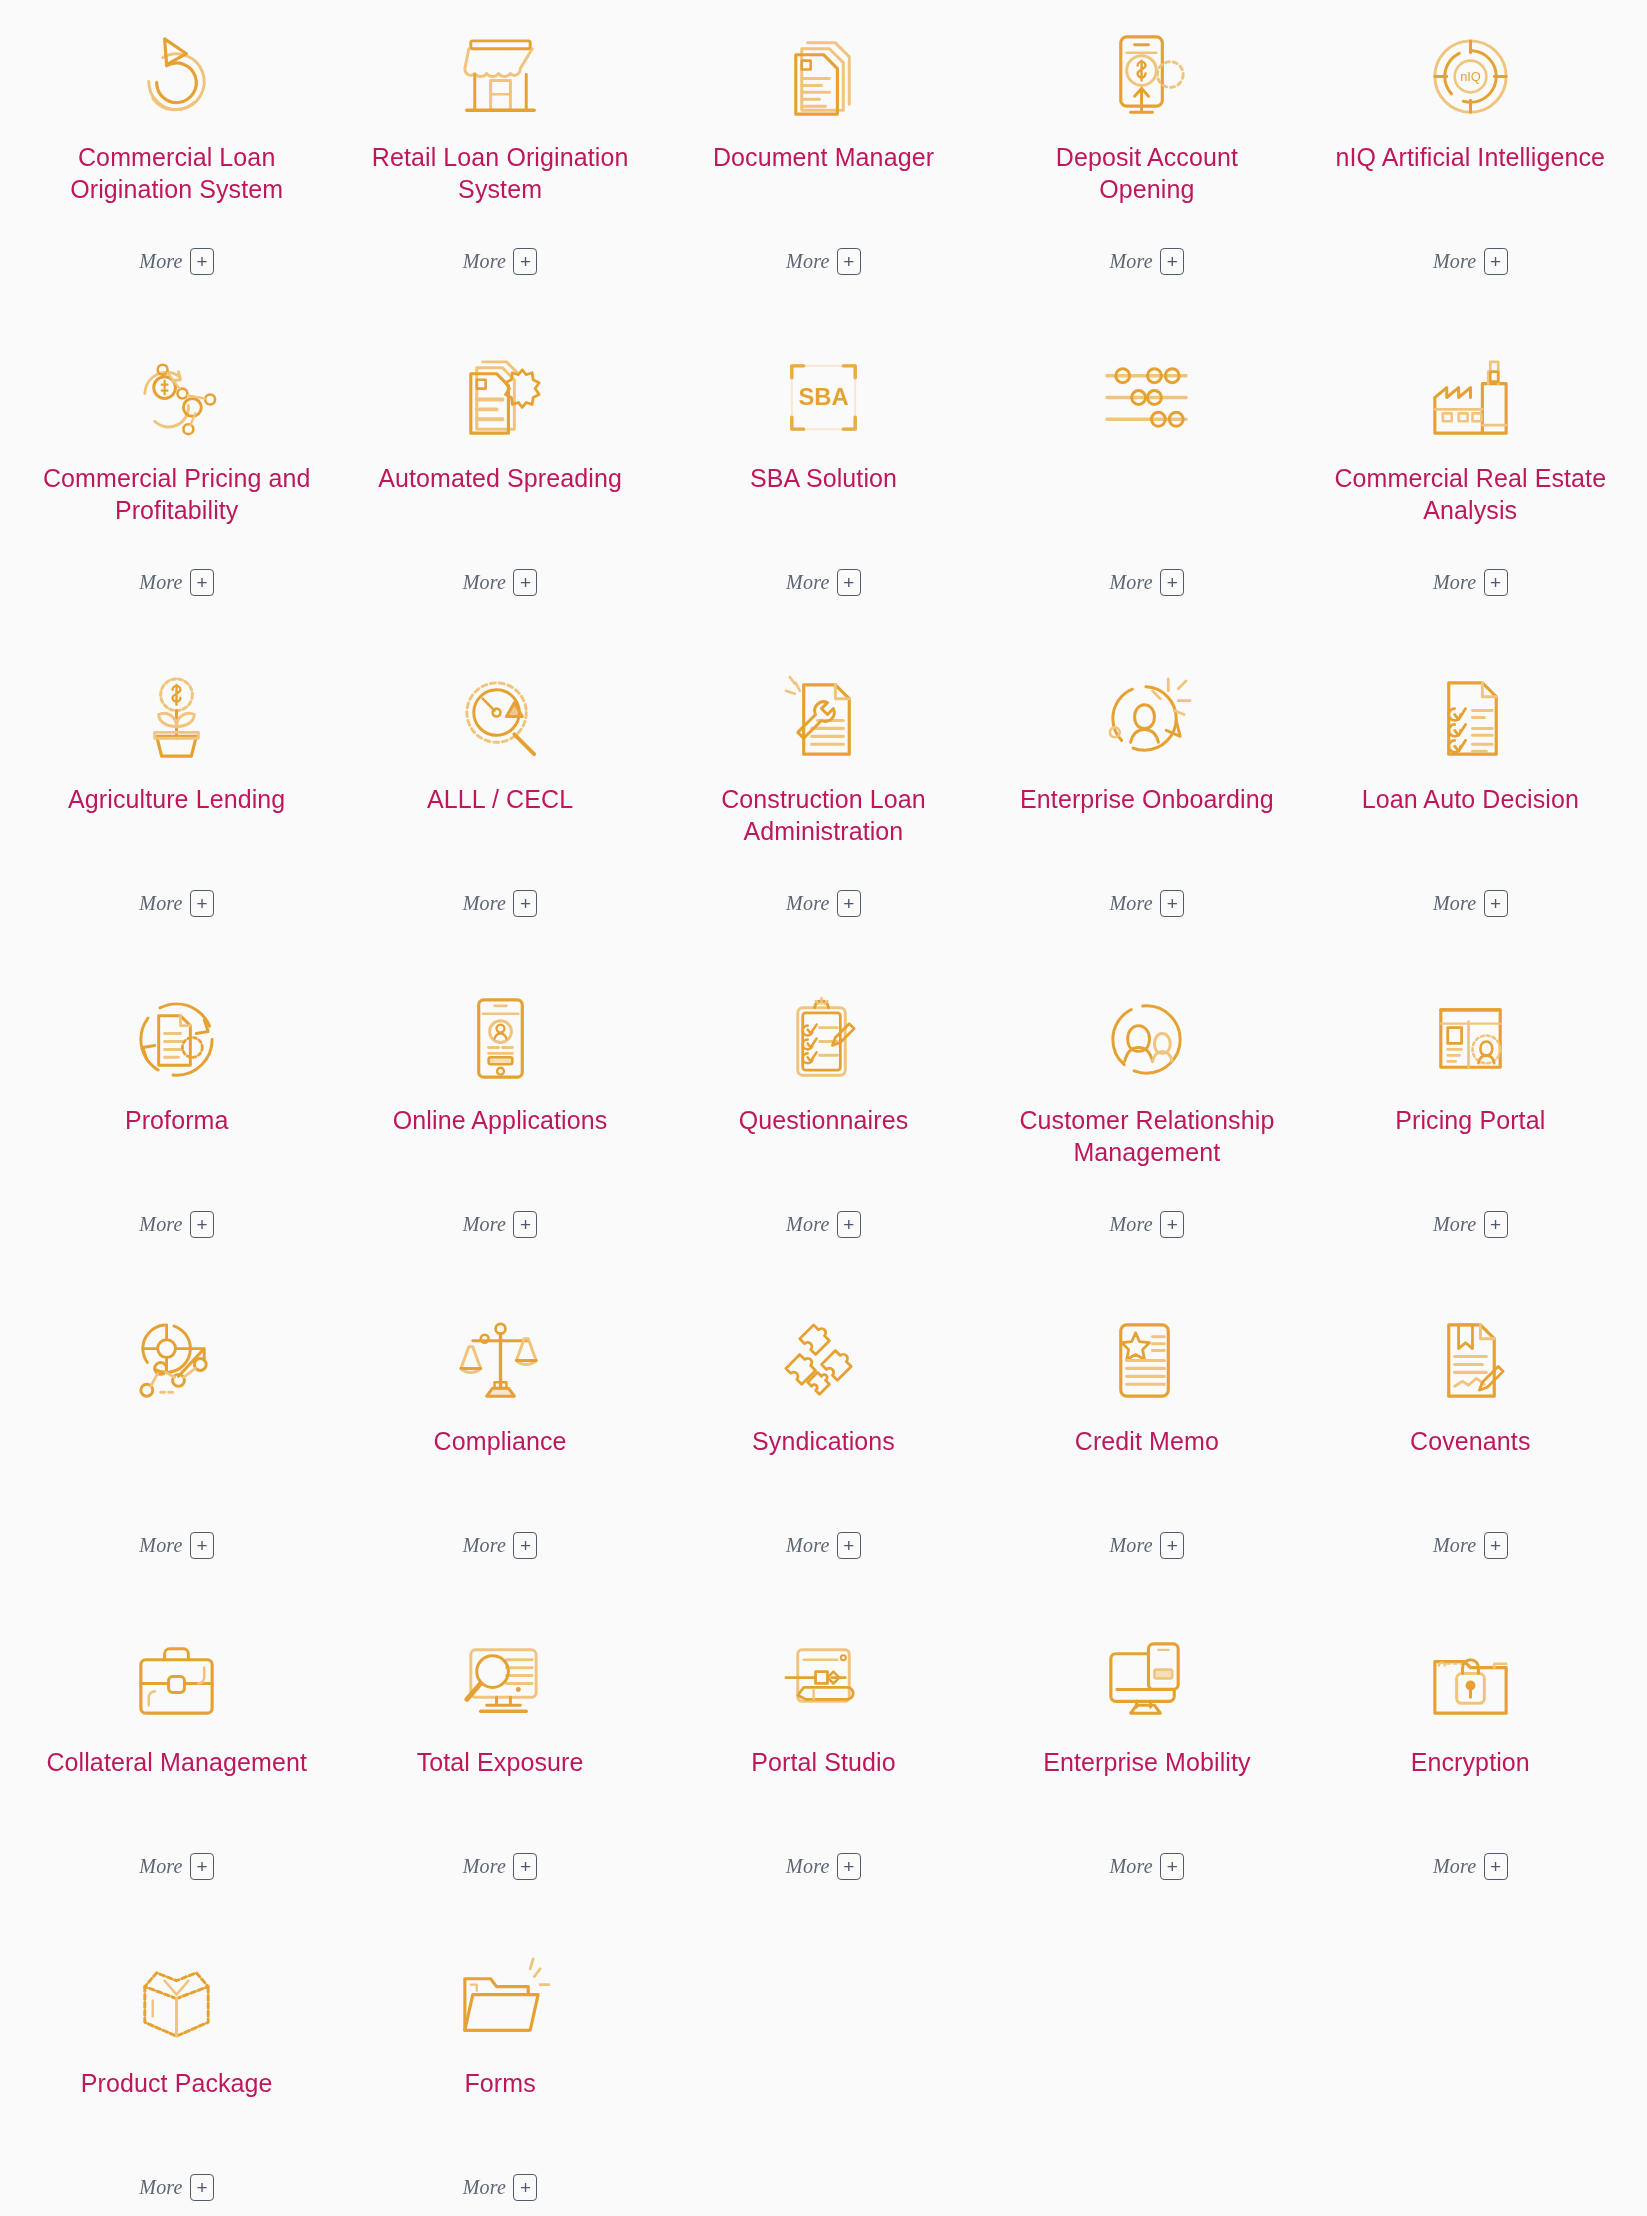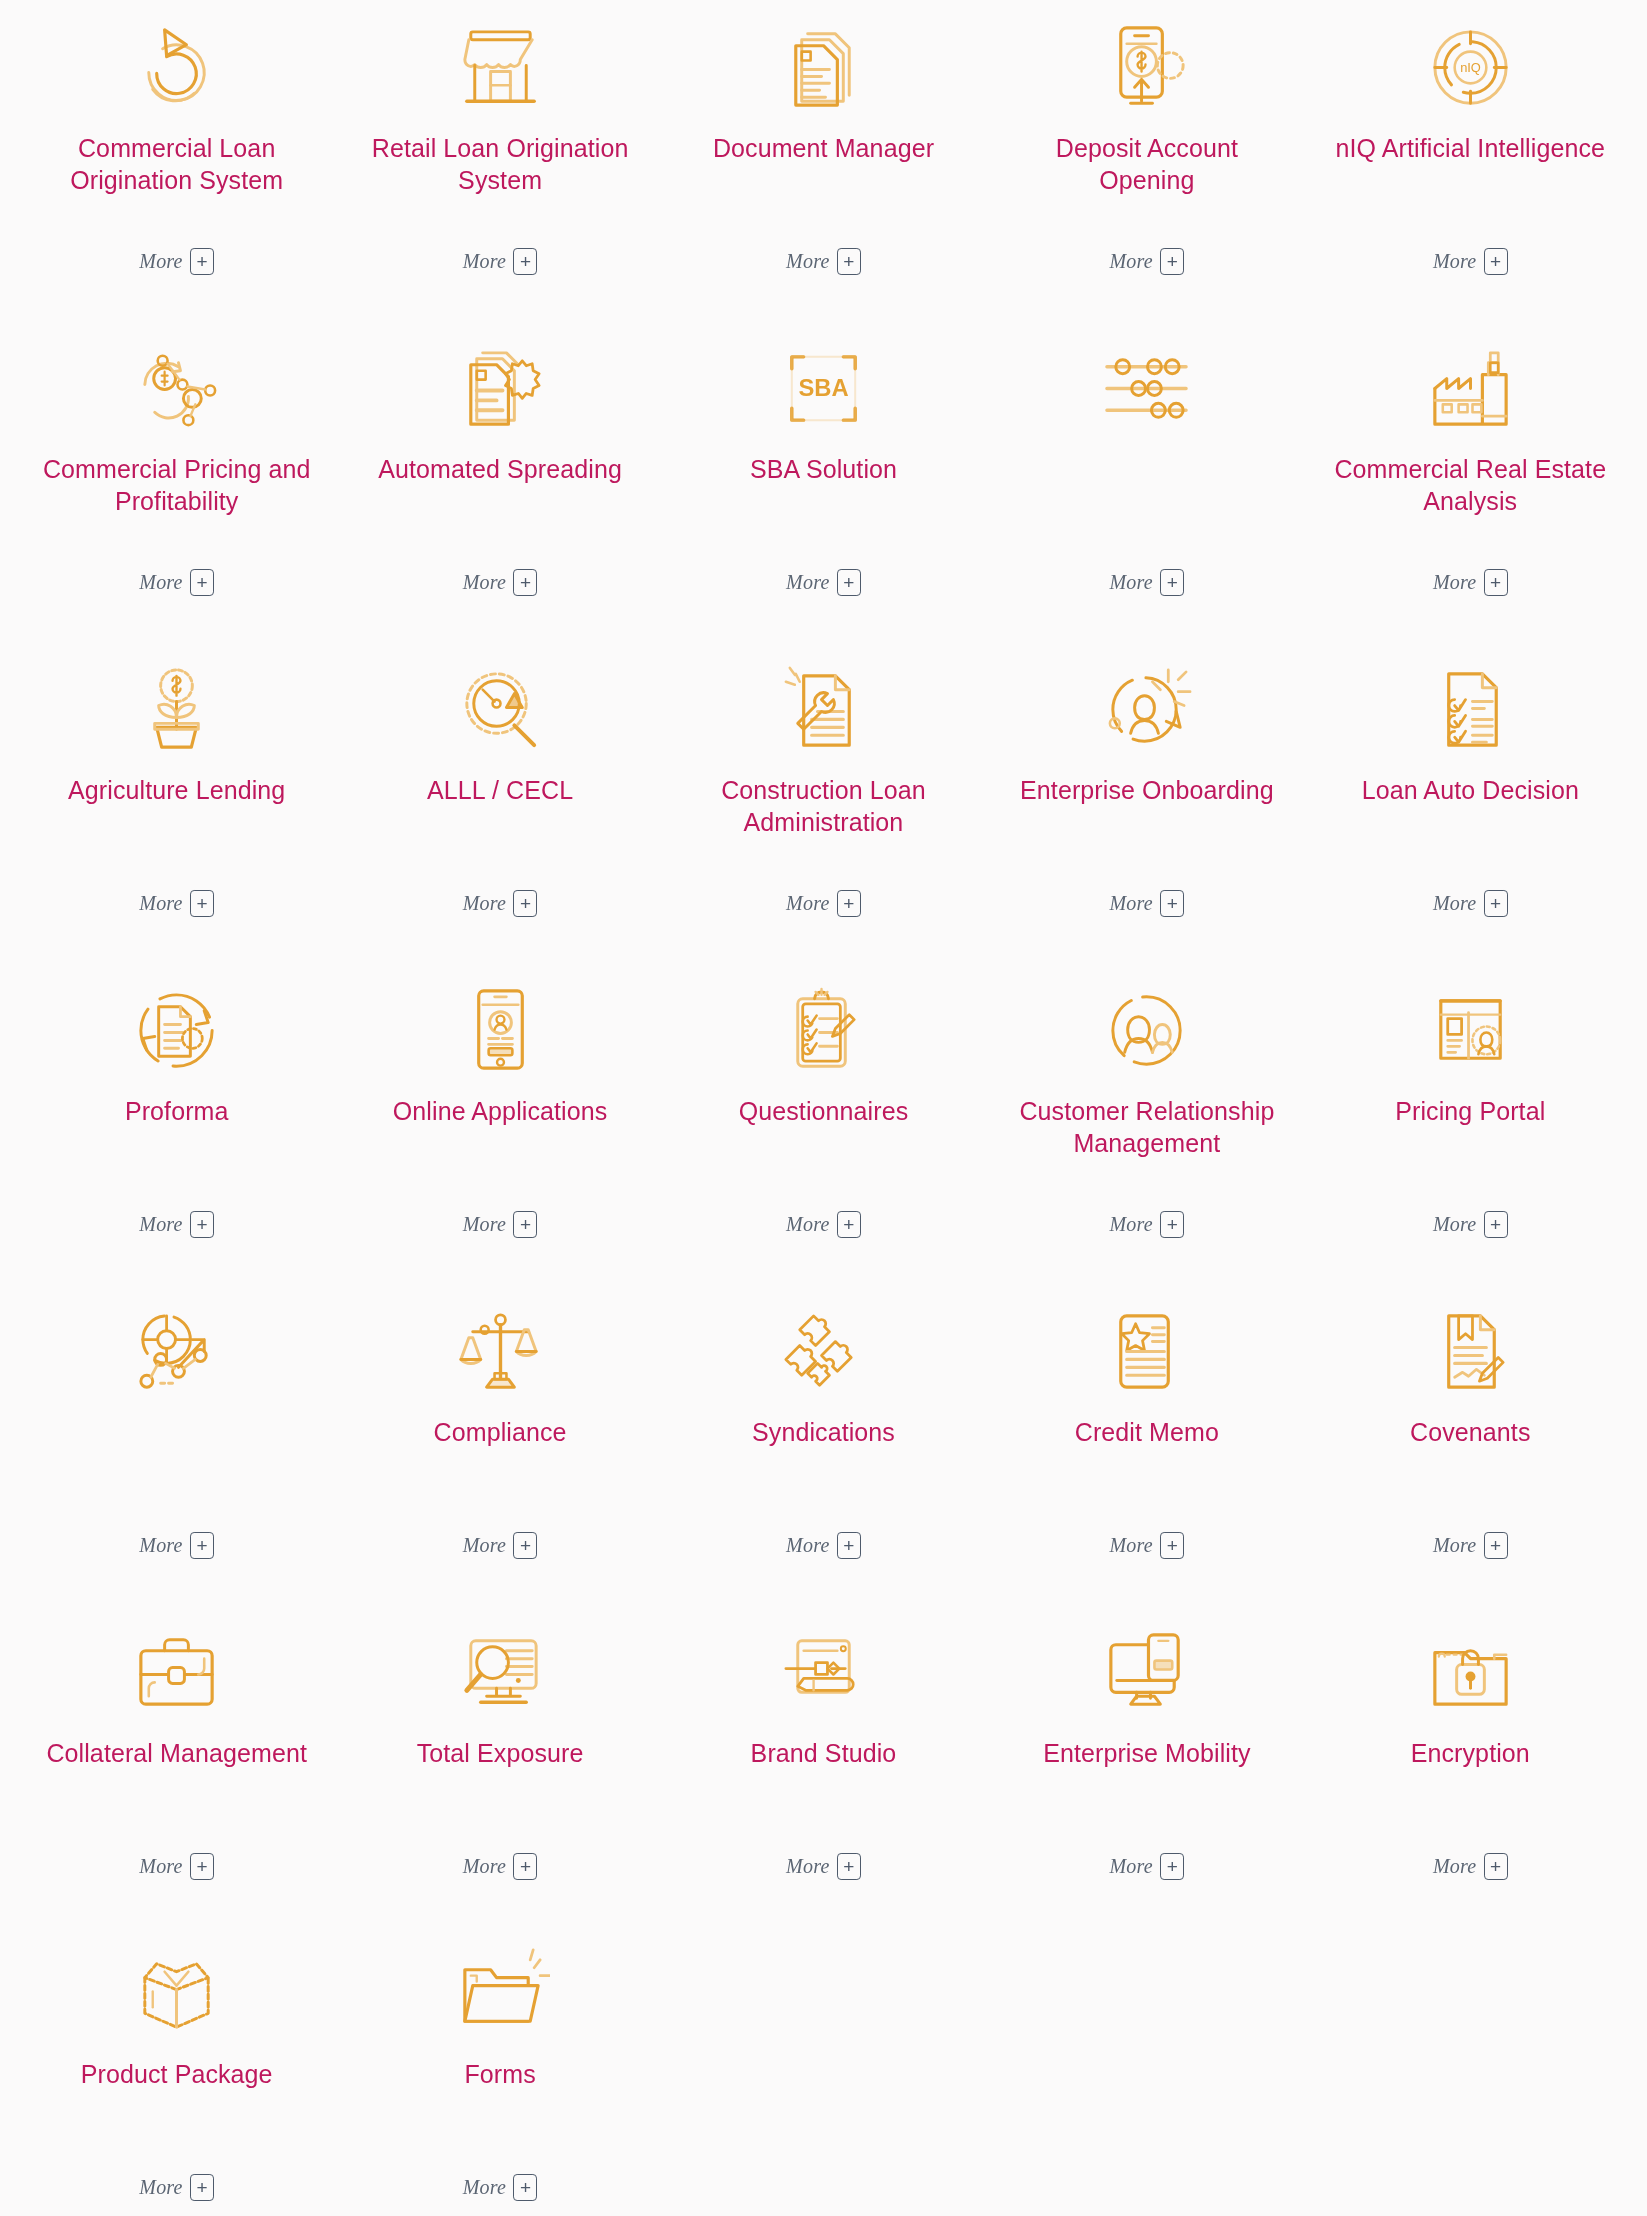--- a/index.html
+++ b/index.html
@@ -19,21 +19,21 @@
     grid-template-columns: repeat(5, 1fr);
     grid-auto-rows: 321px;
     width: 1647px;
     padding: 0 15px;
   }
   .card {
     display: flex;
     flex-direction: column;
     align-items: center;
     justify-content: flex-start;
-    padding-top: 5px;
+    padding-top: 14px;
     text-align: center;
   }
   .icon-wrap {
     height: 125px;
     display: flex;
     align-items: center;
     justify-content: center;
   }
   .icon-wrap svg {
     display: block;
@@ -564,21 +564,21 @@
           <rect x="24" y="18" width="52" height="52" rx="4" stroke="#F0C47C" stroke-width="3"></rect>
           <path d="M30 28h34" stroke="#F0C47C" stroke-width="2.6"></path>
           <circle cx="70" cy="26" r="2.5" stroke="#E5A132" stroke-width="2"></circle>
           <path d="M12 46h30M58 46h14" stroke="#E5A132" stroke-width="2.8"></path>
           <rect x="42" y="40" width="12" height="12" stroke="#E5A132" stroke-width="2.8"></rect>
           <path d="M60 40l6 6-6 6-6-6Z" stroke="#E5A132" stroke-width="2.6"></path>
           <path d="M32 68 24 64l6-8 44 0a5 5 0 0 1 0 12Z" stroke="#E5A132" stroke-width="2.8"></path>
           <path d="M40 58v10" stroke="#F0C47C" stroke-width="2.4"></path>
         </svg>
       </div>
-      <div class="card-title">Brand Studio</div>
+      <div class="card-title">Portal Studio</div>
       <div class="more-row">
         <span class="more-label">More</span>
         <span class="more-plus">+</span>
       </div>
     </div>
     <div class="card">
       <div class="icon-wrap">
         <svg width="99" height="99" viewBox="0 0 100 100" fill="none" stroke-linecap="round" stroke-linejoin="round">
           <rect x="14" y="22" width="64" height="48" rx="5" stroke="#E5A132" stroke-width="3.2"></rect>
           <path d="M20 58h52" stroke="#E5A132" stroke-width="3"></path>

